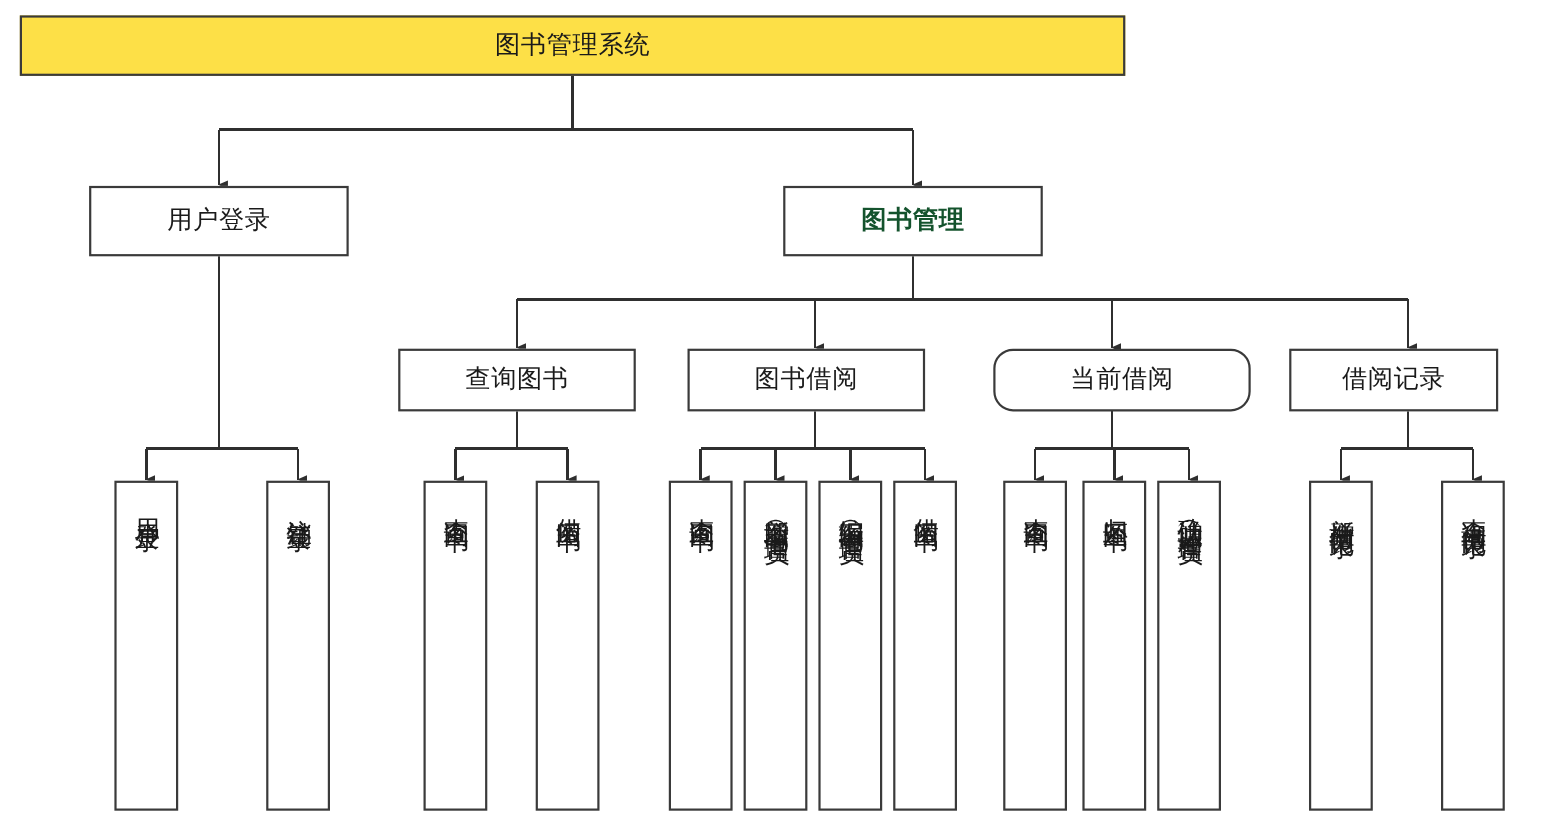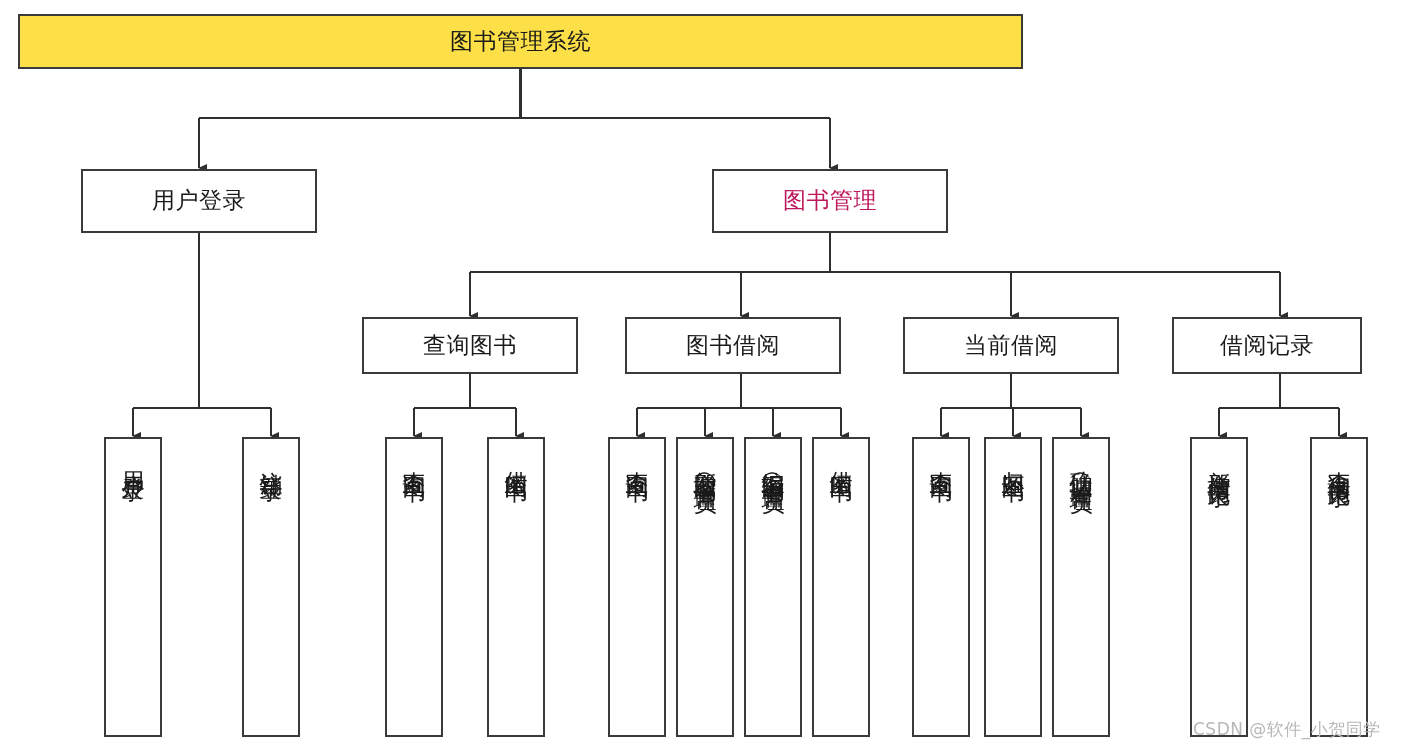--- a/index.html
+++ b/index.html
@@ -115,29 +115,29 @@
   </svg>
 
   <div id="node-layer">
       <div class="node horizontal" style="left: 18px; top: 14px; width: 1005px; height: 55px; border-color: rgb(58, 58, 58); background: #fde047;">
         <span class="node-label" style="color: rgb(26, 26, 26);">图书管理系统</span>
       </div>
       <div class="node horizontal" style="left: 81px; top: 169px; width: 236px; height: 64px; border-color: rgb(58, 58, 58); background: rgb(255, 255, 255);">
         <span class="node-label" style="color: rgb(26, 26, 26);">用户登录</span>
       </div>
       <div class="node horizontal" style="left: 712px; top: 169px; width: 236px; height: 64px; border-color: rgb(58, 58, 58); background: rgb(255, 255, 255);">
-        <span class="node-label" style="color: #be185d;">图书管理</span>
+        <span class="node-label" style="color: #14532d; font-weight: bold;">图书管理</span>
       </div>
       <div class="node horizontal" style="left: 362px; top: 317px; width: 216px; height: 57px; border-color: rgb(58, 58, 58); background: rgb(255, 255, 255);">
         <span class="node-label" style="color: rgb(26, 26, 26);">查询图书</span>
       </div>
       <div class="node horizontal" style="left: 625px; top: 317px; width: 216px; height: 57px; border-color: rgb(58, 58, 58); background: rgb(255, 255, 255);">
         <span class="node-label" style="color: rgb(26, 26, 26);">图书借阅</span>
       </div>
-      <div class="node horizontal" style="left: 903px; top: 317px; width: 216px; height: 57px; border-color: rgb(58, 58, 58); background: rgb(255, 255, 255);">
+      <div class="node horizontal" style="left: 903px; top: 317px; width: 234px; height: 57px; border-color: rgb(58, 58, 58); background: rgb(255, 255, 255); border-radius: 18px;">
         <span class="node-label" style="color: rgb(26, 26, 26);">当前借阅</span>
       </div>
       <div class="node horizontal" style="left: 1172px; top: 317px; width: 190px; height: 57px; border-color: rgb(58, 58, 58); background: rgb(255, 255, 255);">
         <span class="node-label" style="color: rgb(26, 26, 26);">借阅记录</span>
       </div>
       <div class="node vertical" style="left: 104px; top: 437px; width: 58px; height: 300px; border-color: rgb(58, 58, 58); background: rgb(255, 255, 255);">
         <span class="node-label" style="color: rgb(26, 26, 26);">用户登录</span>
       </div>
       <div class="node vertical" style="left: 242px; top: 437px; width: 58px; height: 300px; border-color: rgb(58, 58, 58); background: rgb(255, 255, 255);">
         <span class="node-label" style="color: rgb(26, 26, 26);">注销登录</span>
@@ -170,14 +170,13 @@
         <span class="node-label" style="color: rgb(26, 26, 26);">确认归还（管理员）</span>
       </div>
       <div class="node vertical" style="left: 1190px; top: 437px; width: 58px; height: 300px; border-color: rgb(58, 58, 58); background: rgb(255, 255, 255);">
         <span class="node-label" style="color: rgb(26, 26, 26);">新增借阅记录</span>
       </div>
       <div class="node vertical" style="left: 1310px; top: 437px; width: 58px; height: 300px; border-color: rgb(58, 58, 58); background: rgb(255, 255, 255);">
         <span class="node-label" style="color: rgb(26, 26, 26);">查询借阅记录</span>
       </div>
     </div>
 
-  <div class="watermark" style="left: 1193px; top: 718px; color: rgb(184, 184, 184);">CSDN @软件_小贺同学</div>
 </div>
 
 </body></html>

